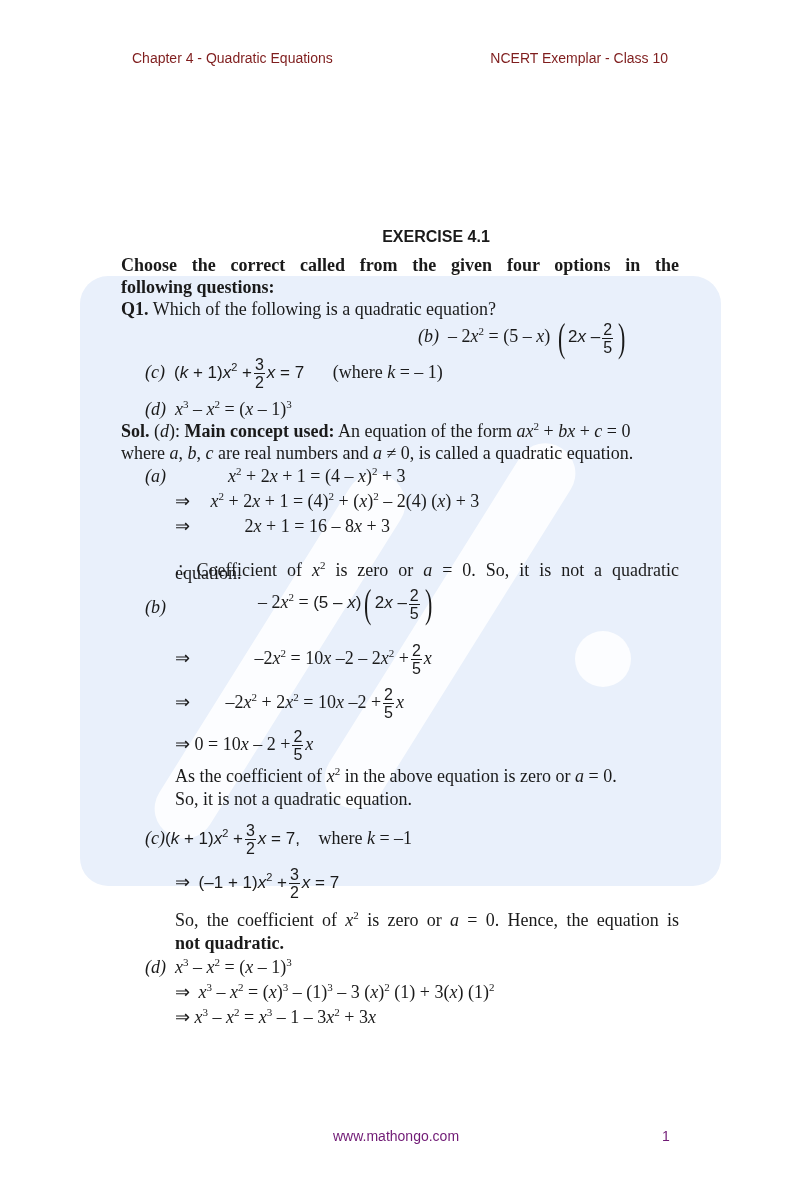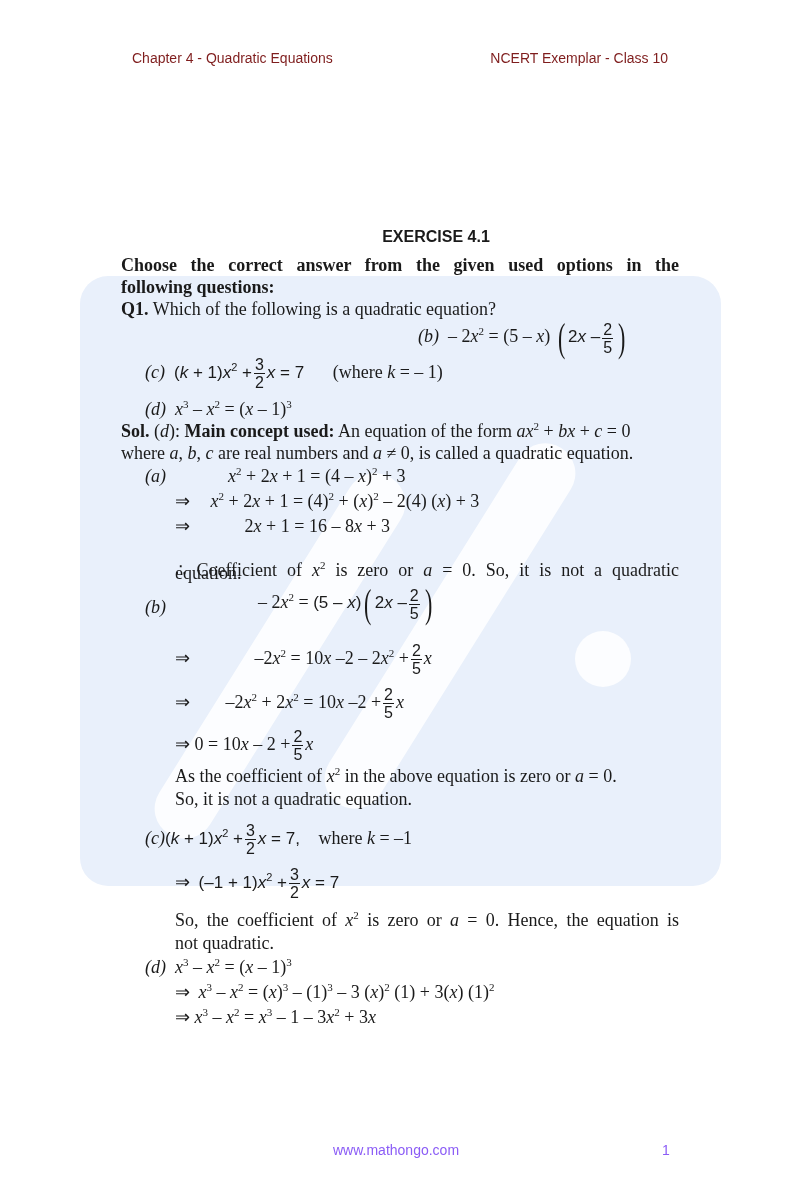--- a/index.html
+++ b/index.html
@@ -5,21 +5,21 @@
     * { margin: 0; padding: 0; box-sizing: border-box; }
     html, body { width: 800px; height: 1194px; background: #ffffff; overflow: hidden; }
     body { position: relative; font-family: "Liberation Serif", serif; color: #1a1a1a; }
 
     .header { position: absolute; top: 50px; left: 132px; right: 132px; height: 20px;
       font-family: "Liberation Sans", sans-serif; font-size: 14px; color: #7f1d1d; }
     .header .left { position: absolute; left: 0; top: 0; }
     .header .right { position: absolute; right: 0; top: 0; }
 
     .footer { position: absolute; top: 1128px; left: 0; width: 764px; height: 20px;
-      font-family: "Liberation Sans", sans-serif; font-size: 14px; color: #8b5cf6; margin-top: 14px; }
+      font-family: "Liberation Sans", sans-serif; font-size: 14px; color: #701a75; }
     .footer .site { position: absolute; left: 333px; top: 0; }
     .footer .pg { position: absolute; left: 662px; top: 0; }
 
     .bgbox { position: absolute; left: 80px; top: 276px; width: 641px; height: 610px;
       background: #e9f0fb; border-radius: 28px; overflow: hidden; z-index: 0; }
     .wm-stroke { position: absolute; background: #ffffff; border-radius: 30px; opacity: 0.85; }
     .wm-dot { position: absolute; background: #ffffff; border-radius: 50%; opacity: 0.85; }
 
     .content { position: absolute; left: 0; top: 0; width: 800px; height: 1194px; z-index: 1; }
     .line { position: absolute; font-size: 18px; line-height: 22px; white-space: nowrap; }
@@ -48,21 +48,21 @@
 <div class="bgbox">
   <div class="wm-stroke" style="left:170px; top:170px; width:60px; height:420px; transform: rotate(32deg); transform-origin:center;"></div>
   <div class="wm-stroke" style="left:340px; top:140px; width:60px; height:420px; transform: rotate(32deg); transform-origin:center;"></div>
   <div class="wm-dot" style="left:495px; top:355px; width:56px; height:56px;"></div>
 </div>
 
 <div class="content">
 
   <div class="line title" style="left:0; width:800px; text-align:center; top:226px;">EXERCISE 4.1</div>
 
-  <div class="line bold just" style="left:121px; width:558px; top:254px;">Choose the correct answer from the given used options in the</div>
+  <div class="line bold just" style="left:121px; width:558px; top:254px;">Choose the correct called from the given four options in the</div>
   <div class="line bold" style="left:121px; top:276px;">following questions:</div>
 
   <div class="line" style="left:121px; top:298px;">
     <span class="bold">Q1.</span>
     <span>Which of the following is a quadratic equation?</span>
   </div>
 
 
   <div class="line" style="left:418px; top:318px;">
     <i>(b)</i>&nbsp;
@@ -140,21 +140,21 @@
     <span style="margin-left:14px;">where <i>k</i> = –1</span>
   </div>
   <div class="line" style="left:175px; top:866px;">
     <span>⇒</span>
     <span class="eqf" style="margin-left:4px;">(–1 + 1)<i>x</i><sup>2</sup> +<span class="frac"><span class="num">3</span><span class="den">2</span></span><i>x</i> = 7</span>
   </div>
 
   <div class="line just" style="left:175px; width:504px; top:909px;">
     So, the coefficient of <i>x</i><sup>2</sup> is zero or <i>a</i> = 0. Hence, the equation is
   </div>
-  <div class="line" style="left:175px; top:932px;">not quadratic.</div>
+  <div class="line" style="left:175px; top:932px;font-weight:bold;">not quadratic.</div>
 
   <div class="line" style="left:145px; top:956px;">
     <i>(d)</i>&nbsp; <i>x</i><sup>3</sup> – <i>x</i><sup>2</sup> = (<i>x</i> – 1)<sup>3</sup>
   </div>
   <div class="line" style="left:175px; top:981px;">
     <span>⇒</span>
     <span style="margin-left:4px;"><i>x</i><sup>3</sup> – <i>x</i><sup>2</sup> = (<i>x</i>)<sup>3</sup> – (1)<sup>3</sup> – 3 (<i>x</i>)<sup>2</sup> (1) + 3(<i>x</i>) (1)<sup>2</sup></span>
   </div>
   <div class="line" style="left:175px; top:1006px;">
     <span>⇒</span>

